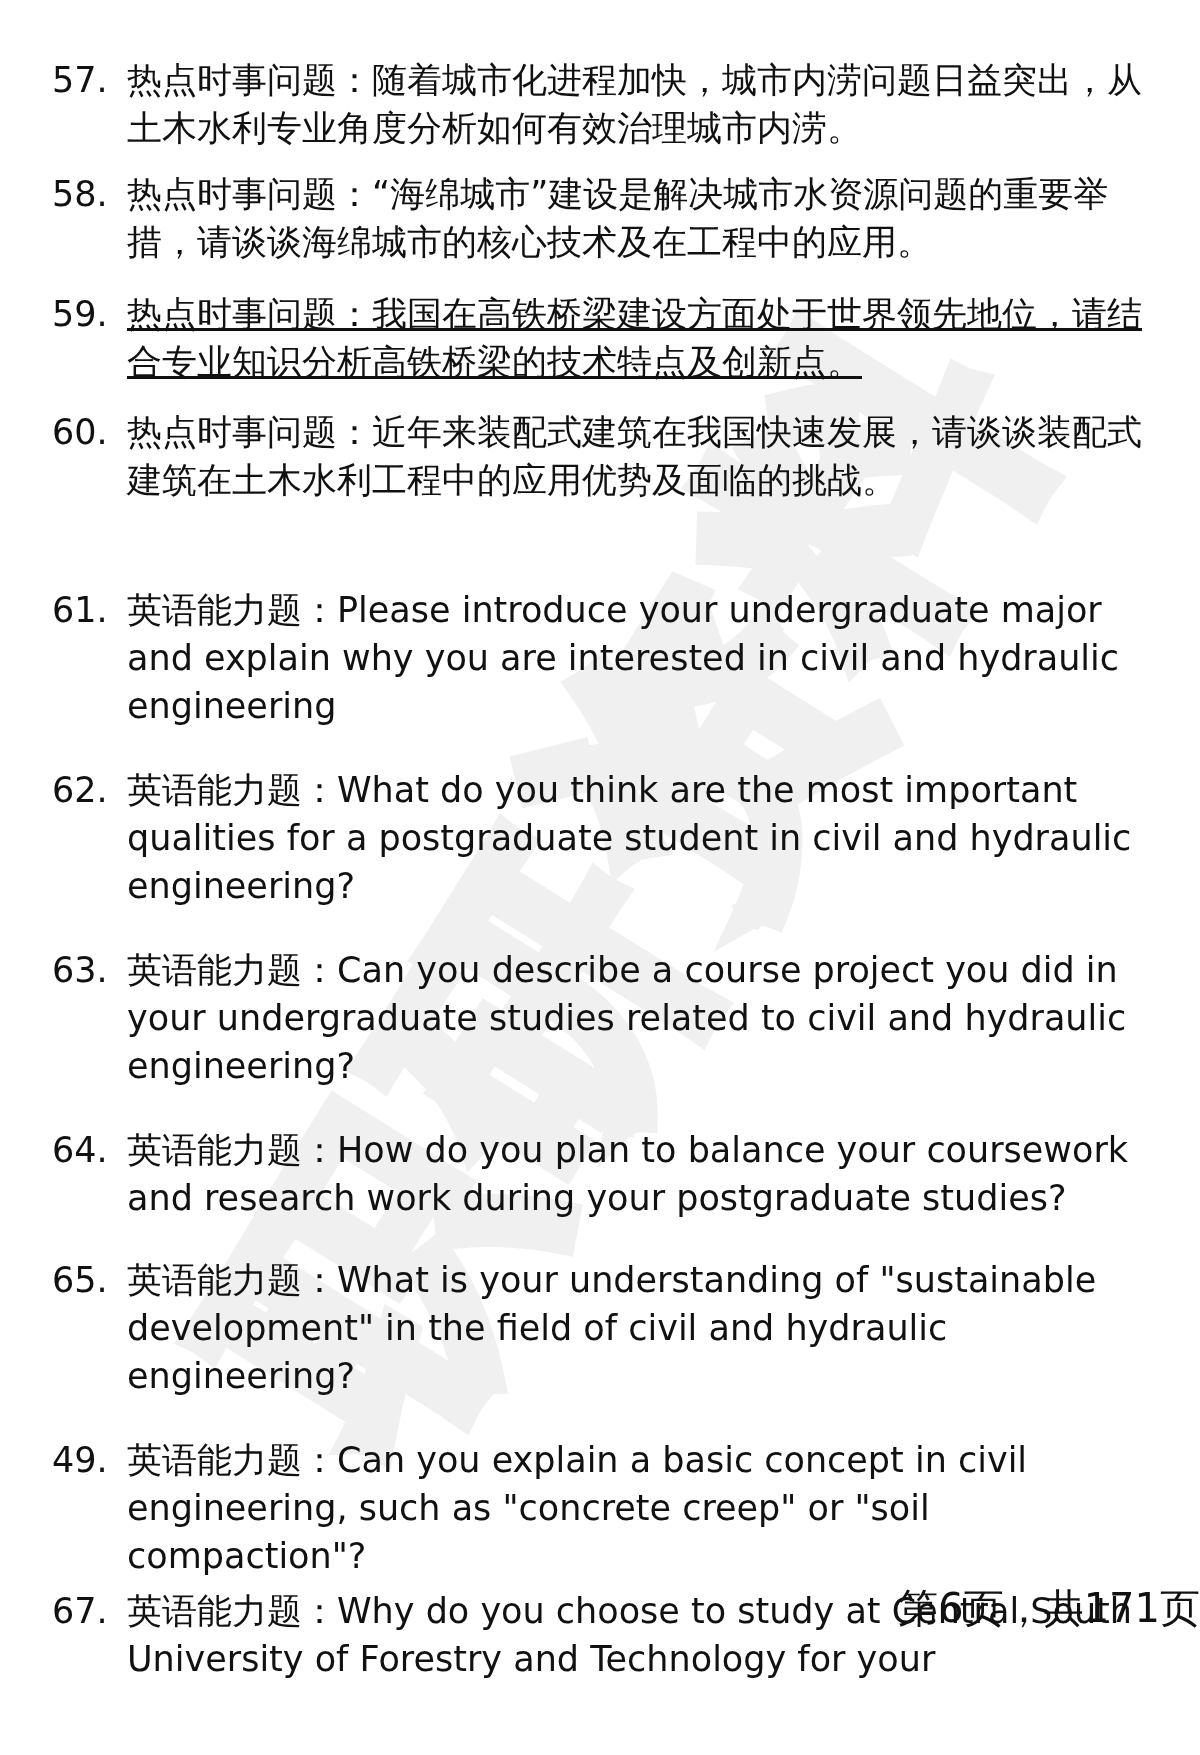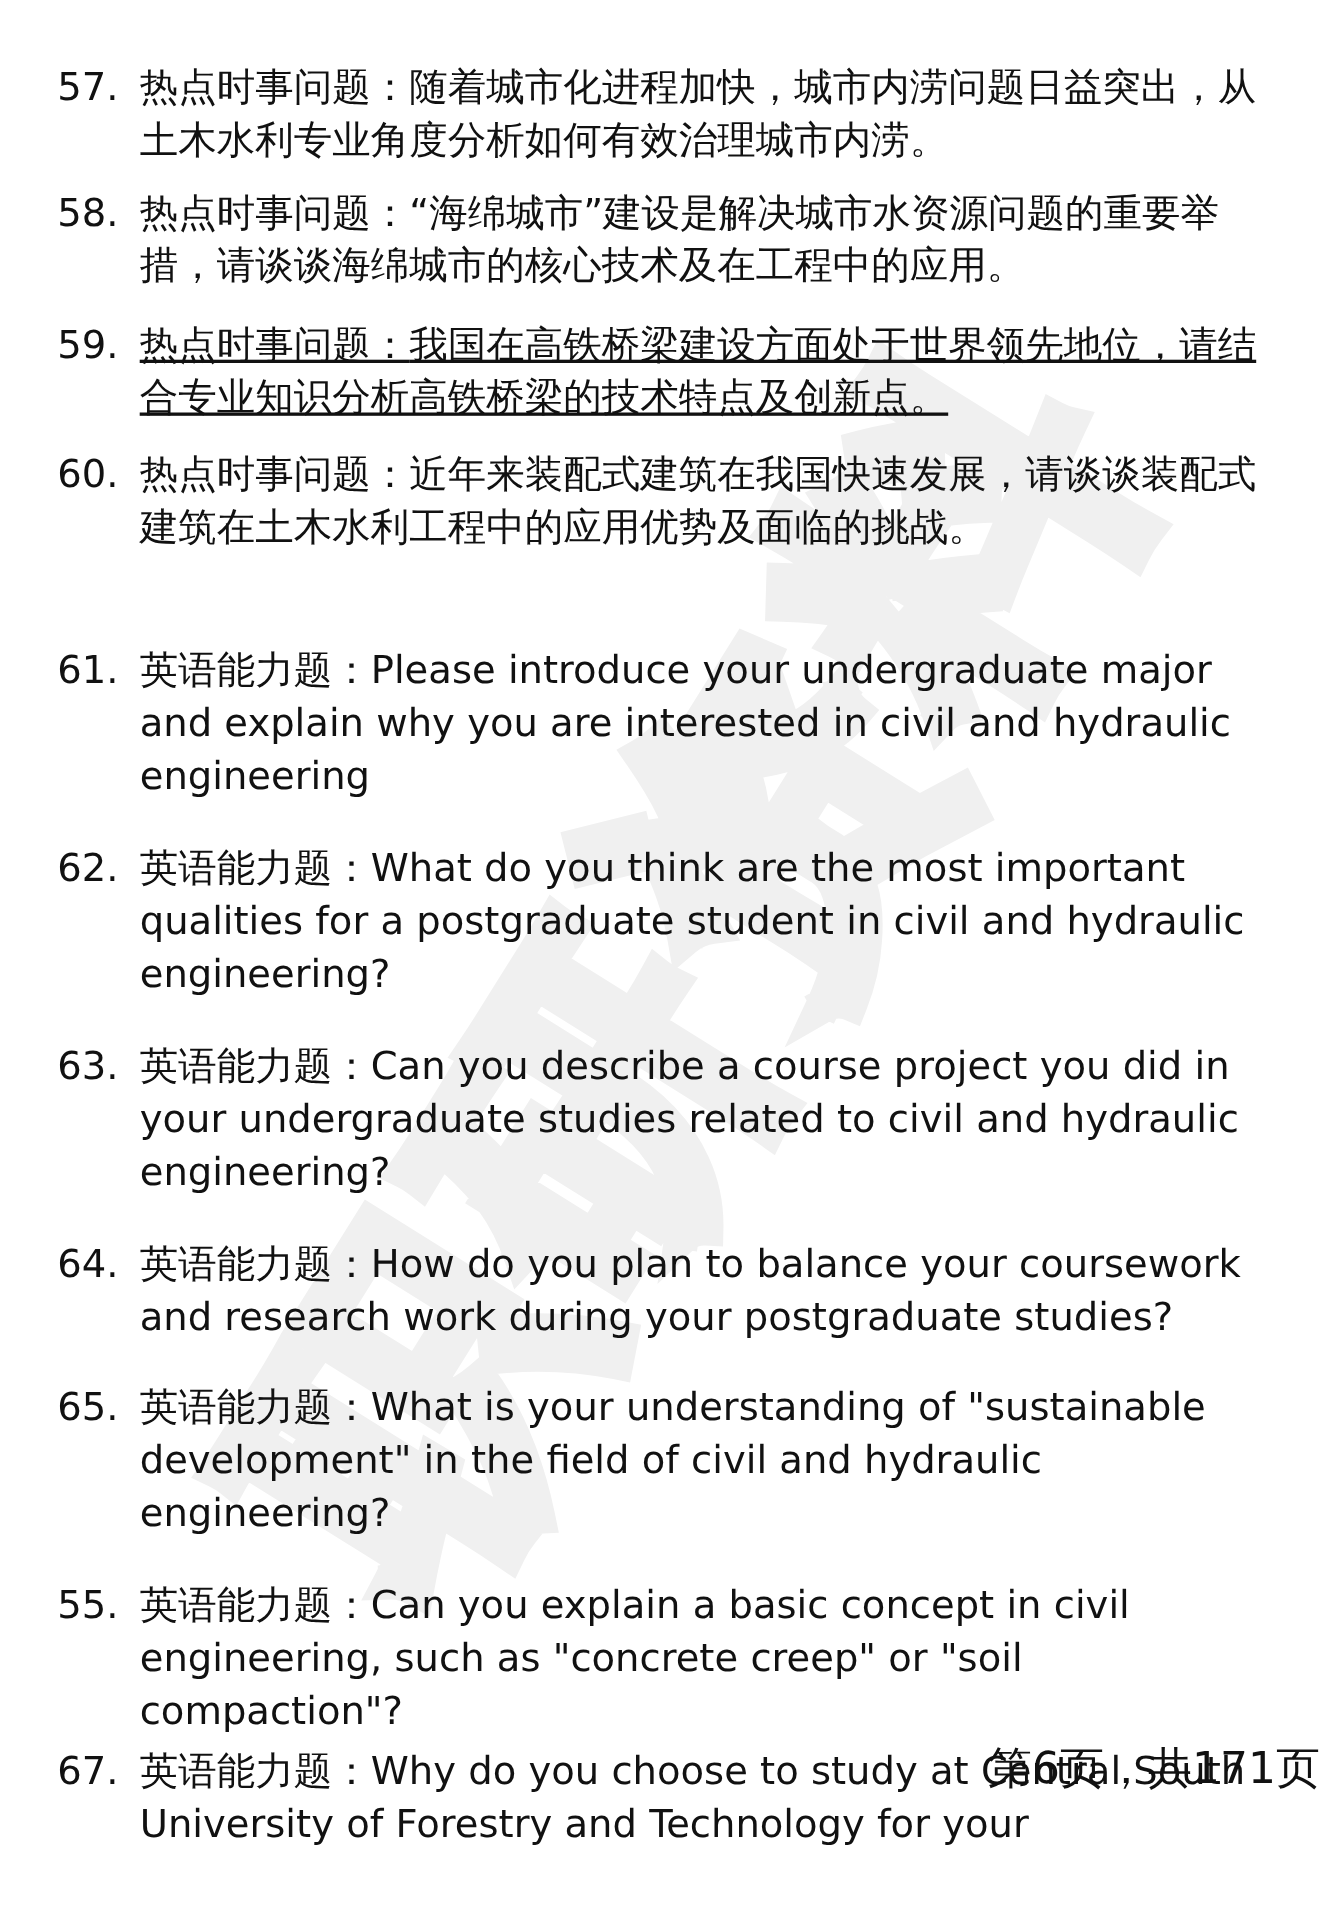--- a/index.html
+++ b/index.html
@@ -69,21 +69,21 @@
       <span class="num">64.</span>
       <div class="body"><span>英语能力题：</span><span>How do you plan to balance your coursework and research work during your postgraduate studies?</span></div>
     </div>
 
     <div class="item" style="top:1256px;">
       <span class="num">65.</span>
       <div class="body"><span>英语能力题：</span><span>What is your understanding of "sustainable development" in the field of civil and hydraulic engineering?</span></div>
     </div>
 
     <div class="item" style="top:1436px;">
-      <span class="num">55.</span>
+      <span class="num">49.</span>
       <div class="body"><span>英语能力题：</span><span>Can you explain a basic concept in civil engineering, such as "concrete creep" or "soil compaction"?</span></div>
     </div>
 
     <div class="item" style="top:1570px;margin-top:17px;">
       <span class="num">67.</span>
       <div class="body"><span>英语能力题：</span><span>Why do you choose to study at Central South University of Forestry and Technology for your</span></div>
     </div>
 
   </div>
 

